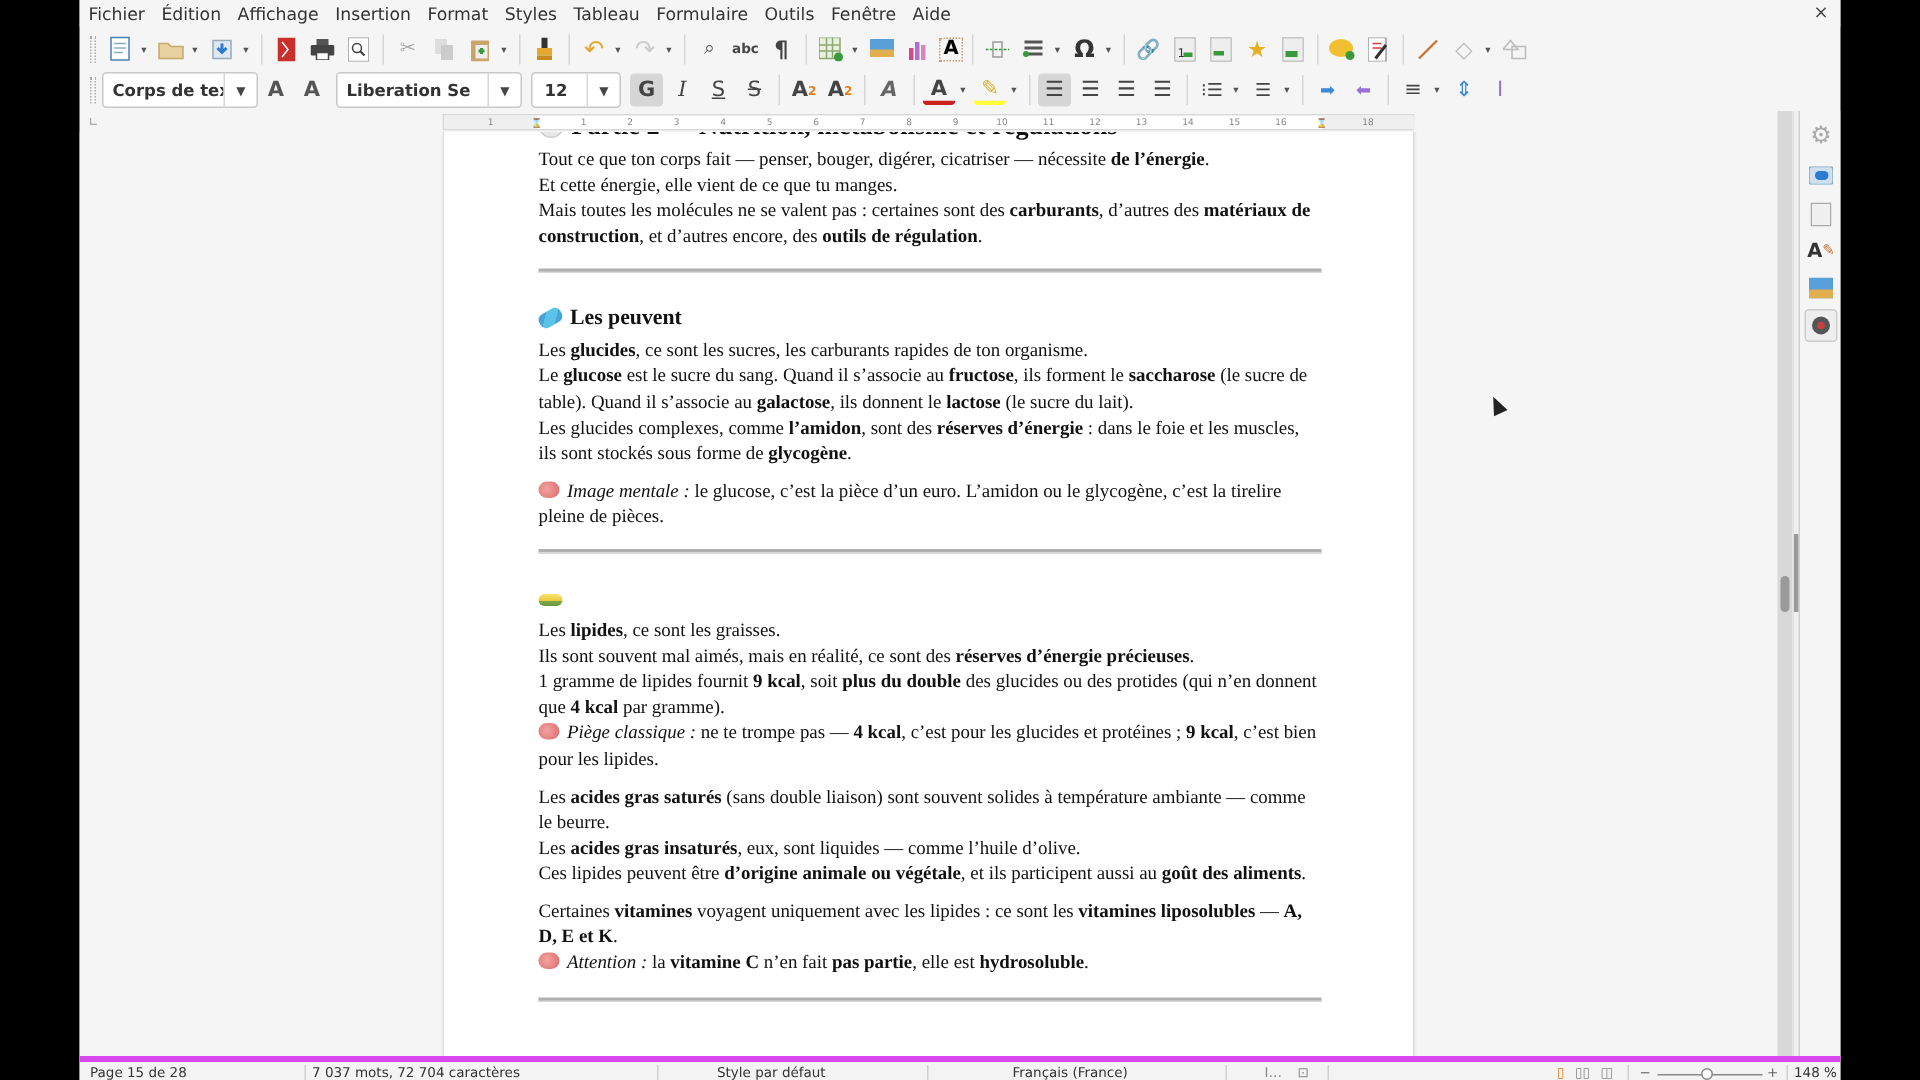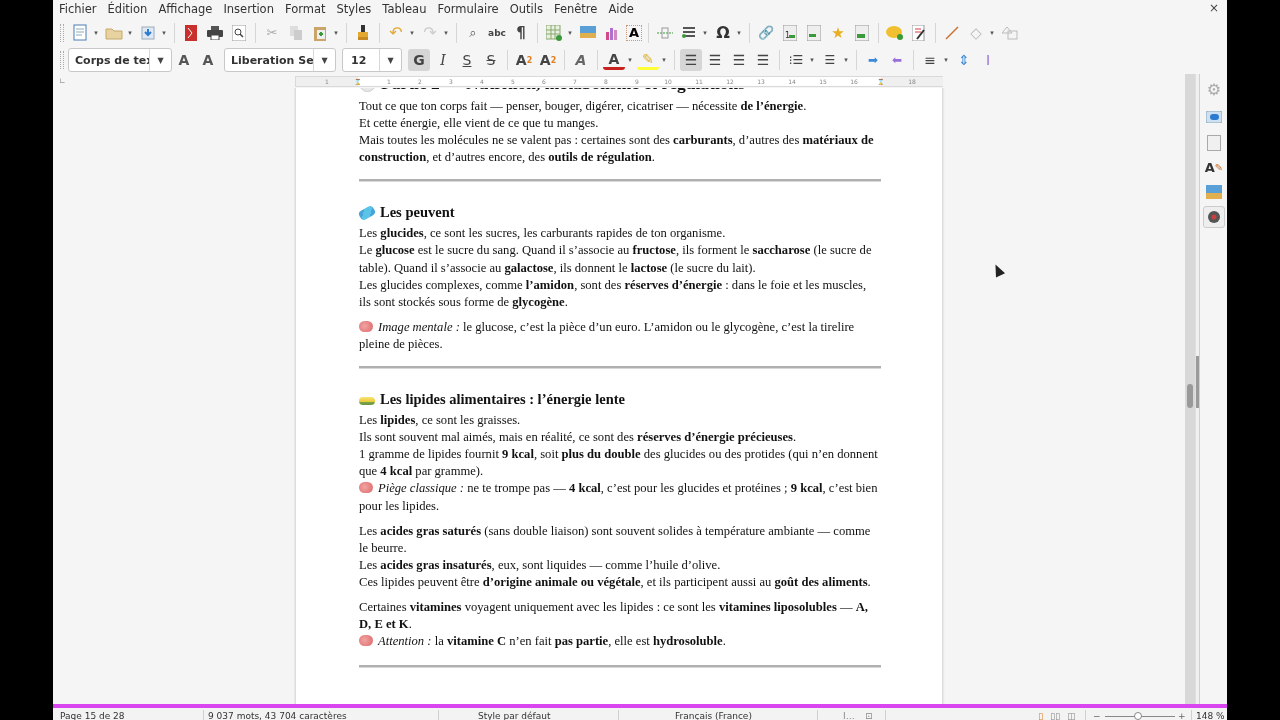--- a/index.html
+++ b/index.html
@@ -254,21 +254,21 @@
   </div>
 
   <div class="toolbar tb2">
     <div class="grip"></div>
     <div class="combo" style="width:104px">
       <span class="val">Corps de text</span>
       <span class="arr">▼</span>
     </div>
     <div class="fmt" style="color:#555;font-weight:bold">A</div>
     <div class="fmt" style="color:#555;font-weight:bold">A</div>
-    <div class="combo" style="width:112px;margin-left:4px">
+    <div class="combo" style="width:124px;margin-left:4px">
       <span class="val">Liberation Se</span>
       <span class="arr">▼</span>
     </div>
     <div class="combo" style="width:60px;margin-left:6px">
       <span class="val" style="padding-left:8px">12</span>
       <span class="arr">▼</span>
     </div>
     <div class="fmt active" style="margin-left:6px;font-weight:bold;font-family:'DejaVu Sans',sans-serif">G</div>
     <div class="fmt" style="font-style:italic;font-family:'DejaVu Serif',serif">I</div>
     <div class="fmt" style="text-decoration:underline">S</div>
@@ -336,21 +336,21 @@
       <div class="content">
         <div class="h2" style="margin-top:-6px"><span class="emo plate"></span><span>Partie 2 — Nutrition, métabolisme et régulations</span></div>
         <p style="margin-top:4px"><span>Tout ce que ton corps fait — penser, bouger, digérer, cicatriser — nécessite </span><b>de l’énergie</b><span>.</span><br><span>Et cette énergie, elle vient de ce que tu manges.</span><br><span>Mais toutes les molécules ne se valent pas : certaines sont des </span><b>carburants</b><span>, d’autres des </span><b>matériaux de construction</b><span>, et d’autres encore, des </span><b>outils de régulation</b><span>.</span></p>
         <div class="hr" style="margin-top:13px"></div>
 
         <div class="h3" style="margin-top:20px"><span class="emo candy"></span><span>Les peuvent</span></div>
         <p style="margin-top:3px"><span>Les </span><b>glucides</b><span>, ce sont les sucres, les carburants rapides de ton organisme.</span><br><span>Le </span><b>glucose</b><span> est le sucre du sang. Quand il s’associe au </span><b>fructose</b><span>, ils forment le </span><b>saccharose</b><span> (le sucre de table). Quand il s’associe au </span><b>galactose</b><span>, ils donnent le </span><b>lactose</b><span> (le sucre du lait).</span><br><span>Les glucides complexes, comme </span><b>l’amidon</b><span>, sont des </span><b>réserves d’énergie</b><span> : dans le foie et les muscles, ils sont stockés sous forme de </span><b>glycogène</b><span>.</span></p>
         <p style="margin-top:8px"><span class="emo brain"></span><i>Image mentale :</i><span> le glucose, c’est la pièce d’un euro. L’amidon ou le glycogène, c’est la tirelire pleine de pièces.</span></p>
         <div class="hr" style="margin-top:13px"></div>
 
-        <div class="h3" style="margin-top:20px"><span class="emo butter"></span><span>Les lipides alimentaires : l’énergie lente</span></div>
+        <div class="h3" style="margin-top:20px"><span class="emo butter"></span></div>
         <p style="margin-top:3px"><span>Les </span><b>lipides</b><span>, ce sont les graisses.</span><br><span>Ils sont souvent mal aimés, mais en réalité, ce sont des </span><b>réserves d’énergie précieuses</b><span>.</span><br><span>1 gramme de lipides fournit </span><b>9 kcal</b><span>, soit </span><b>plus du double</b><span> des glucides ou des protides (qui n’en donnent que </span><b>4 kcal</b><span> par gramme).</span><br><span class="emo brain"></span><i>Piège classique :</i><span> ne te trompe pas — </span><b>4 kcal</b><span>, c’est pour les glucides et protéines ; </span><b>9 kcal</b><span>, c’est bien pour les lipides.</span></p>
         <p style="margin-top:8px"><span>Les </span><b>acides gras saturés</b><span> (sans double liaison) sont souvent solides à température ambiante — comme le beurre.</span><br><span>Les </span><b>acides gras insaturés</b><span>, eux, sont liquides — comme l’huile d’olive.</span><br><span>Ces lipides peuvent être </span><b>d’origine animale ou végétale</b><span>, et ils participent aussi au </span><b>goût des aliments</b><span>.</span></p>
         <p style="margin-top:8px"><span>Certaines </span><b>vitamines</b><span> voyagent uniquement avec les lipides : ce sont les </span><b>vitamines liposolubles</b><span> — </span><b>A, D, E et K</b><span>.</span><br><span class="emo brain"></span><i>Attention :</i><span> la </span><b>vitamine C</b><span> n’en fait </span><b>pas partie</b><span>, elle est </span><b>hydrosoluble</b><span>.</span></p>
         <div class="hr" style="margin-top:15px"></div>
       </div>
     </div>
   </div>
 
   <div class="vscroll">
     <div class="thumb"></div>
@@ -383,21 +383,21 @@
         <svg width="14" height="14">
           <circle cx="7" cy="7" r="6" fill="#555"></circle>
           <circle cx="7" cy="7" r="2.5" fill="#c94040"></circle>
         </svg>
       </div>
   </div>
 
   <div class="statusbar">
     <span class="s" style="left:7px">Page 15 de 28</span>
     <div class="vsep" style="left:150px"></div>
-    <span class="s" style="left:155px">9 037 mots, 43 704 caractères</span>
+    <span class="s" style="left:155px">7 037 mots, 72 704 caractères</span>
     <div class="vsep" style="left:385px"></div>
     <span class="s" style="left:425px">Style par défaut</span>
     <div class="vsep" style="left:565px"></div>
     <span class="s" style="left:622px">Français (France)</span>
     <div class="vsep" style="left:764px"></div>
     <span class="s" style="left:790px;color:#888">I…</span>
     <span class="s" style="left:812px;color:#888">⊡</span>
     <div class="vsep" style="left:832px"></div>
     <span class="s" style="left:985px;color:#e08020">▯</span>
     <span class="s" style="left:997px;color:#888">▯▯</span>

